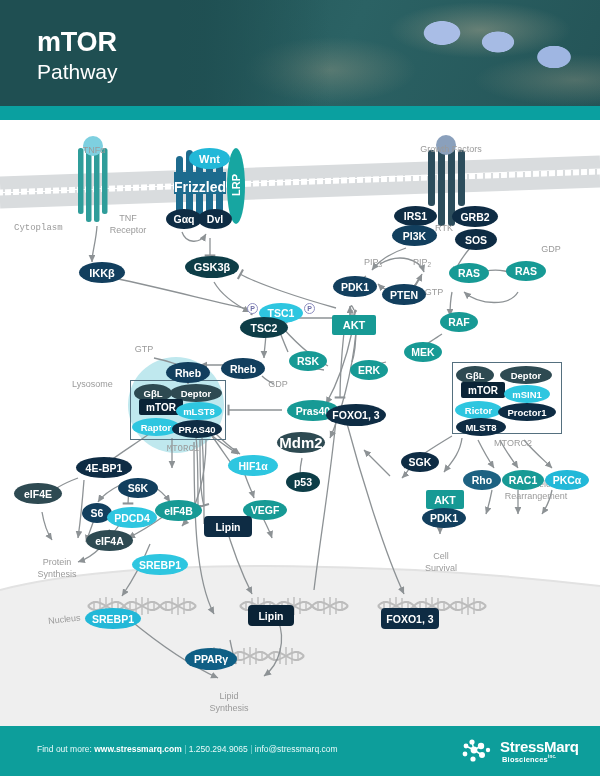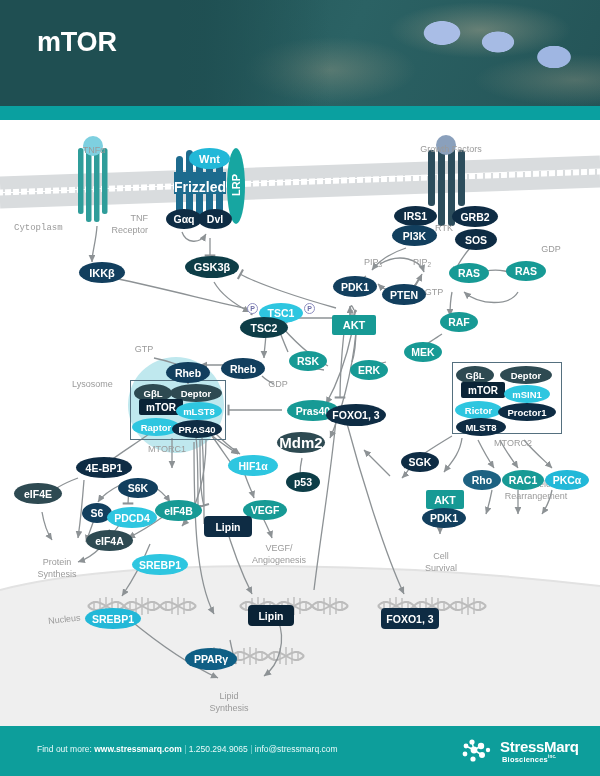--- a/index.html
+++ b/index.html
@@ -70,20 +70,21 @@
 </style>
 </head>
 <body>
 
 <div id="page">
 
   <div class="header">
     <div class="header-photo"></div>
     <div class="header-fade"></div>
     <div class="header-title">mTOR</div>
+    <div class="header-sub">Pathway</div>
   </div>
   <div class="accent-bar"></div>
 
   <svg class="canvas" viewBox="0 0 600 606">
     <defs>
       <marker id="ar" markerWidth="7" markerHeight="7" refX="5.4" refY="2.6" orient="auto">
         <path d="M0,0 L5.6,2.6 L0,5.2 z" fill="#8d9295"></path>
       </marker>
       <marker id="bar" markerWidth="7" markerHeight="9" refX="2" refY="4.5" orient="auto">
         <path d="M1.6,0.4 L1.6,8.6" stroke="#8d9295" stroke-width="1.6" fill="none"></path>
@@ -446,26 +447,26 @@
 
       <path d="M230,520 C232,530 234,538 236,544" marker-end="url(#ar)"></path>
 
       <path d="M194,322 C194,400 196,460 214,494" marker-end="url(#ar)"></path>
     </g>
   </svg>
 
   <div class="greylbl" style="left:14px; top:222px; width:70px; text-align:left;font-family:Liberation Mono, monospace;">Cytoplasm</div>
   <div class="greylbl" style="left:72px; top:378px; width:62px; text-align:left;">Lysosome</div>
   <div class="greylbl" style="left:48px; top:612px; width:56px; text-align:left; transform:rotate(-6deg);">Nucleus</div>
-  <div class="greylbl" style="left:132px; top:443px; width:70px;">MTORC1</div>
+  <div class="greylbl" style="left:148px; top:443px; width:70px;font-family:Liberation Mono, monospace;">MTORC1</div>
   <div class="greylbl" style="left:478px; top:437px; width:70px;">MTORC2</div>
 
   <div class="greylbl" style="left:64px; top:144px; width:60px;">TNFα</div>
   <div class="greylbl" style="left:405px; top:143px; width:92px;">Growth Factors</div>
-  <div class="greylbl" style="left:92px; top:212px; width:56px; text-align:right;">TNF<br>Receptor</div>
+  <div class="greylbl" style="left:100px; top:212px; width:56px; text-align:center;">TNF<br>Receptor</div>
   <div class="greylbl" style="left:429px; top:222px; width:30px;">RTK</div>
 
   <div class="node" style="left:173px; top:180px; width:54px; height:14px; font-size:14px; background:transparent;">Frizzled</div>
   <div class="node" style="left:216px; top:178px; width:40px; height:14px; font-size:11px; background:transparent; transform:rotate(-90deg);">LRP</div>
 
   <div class="node ell c-cyan" style="left:189px; top:148px; width:41px; height:21px; font-size:11px;">Wnt</div>
 
   <div class="node ell c-dark" style="left:166px; top:209px; width:36px; height:20px; font-size:10.5px;">Gαq</div>
   <div class="node ell c-dark" style="left:198px; top:209px; width:34px; height:20px; font-size:10.5px;">Dvl</div>
 
@@ -569,21 +570,20 @@
   <div class="node ell" style="left:456px; top:418px; width:50px; height:18px; font-size:9.5px; background:#0e2c44;">MLST8</div>
 
   <div class="greylbl" style="left:356px; top:256px; width:34px;"><span>PIP</span><span class="sub">3</span></div>
   <div class="greylbl" style="left:405px; top:256px; width:34px;"><span>PIP</span><span class="sub">2</span></div>
   <div class="greylbl" style="left:420px; top:286px; width:28px;">GTP</div>
   <div class="greylbl" style="left:537px; top:243px; width:28px;">GDP</div>
   <div class="greylbl" style="left:130px; top:343px; width:28px;">GTP</div>
   <div class="greylbl" style="left:264px; top:378px; width:28px;">GDP</div>
 
   <div class="greylbl" style="left:20px; top:556px; width:74px;">Protein<br>Synthesis</div>
-  <div class="greylbl" style="left:240px; top:542px; width:78px;">VEGF/<br>Angiogenesis</div>
   <div class="greylbl" style="left:412px; top:550px; width:58px;">Cell<br>Survival</div>
   <div class="greylbl" style="left:480px; top:478px; width:112px;">Cytoskeletal<br>Rearrangement</div>
   <div class="greylbl" style="left:194px; top:690px; width:70px;">Lipid<br>Synthesis</div>
 
   <div class="footer">
     <div class="footer-text">
       <span>Find out more:</span>
       <b>www.stressmarq.com</b>
       <span class="footer-sep">|</span>
       <span>1.250.294.9065</span>

